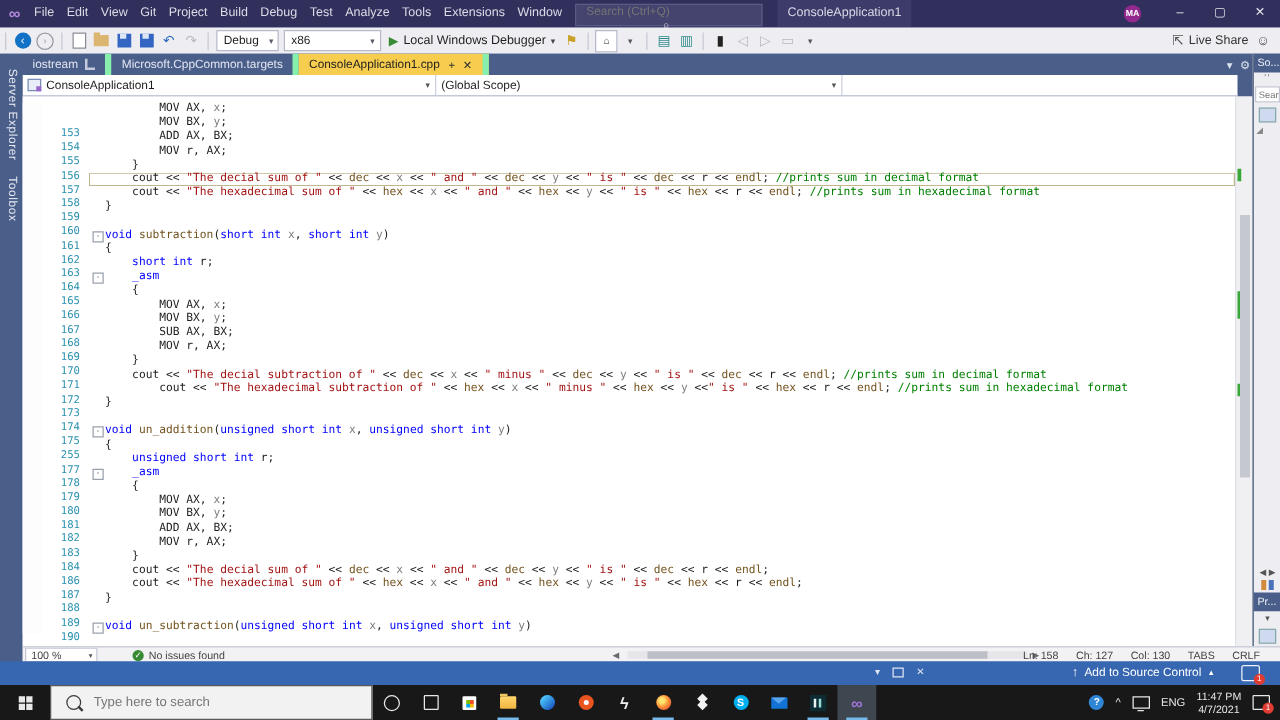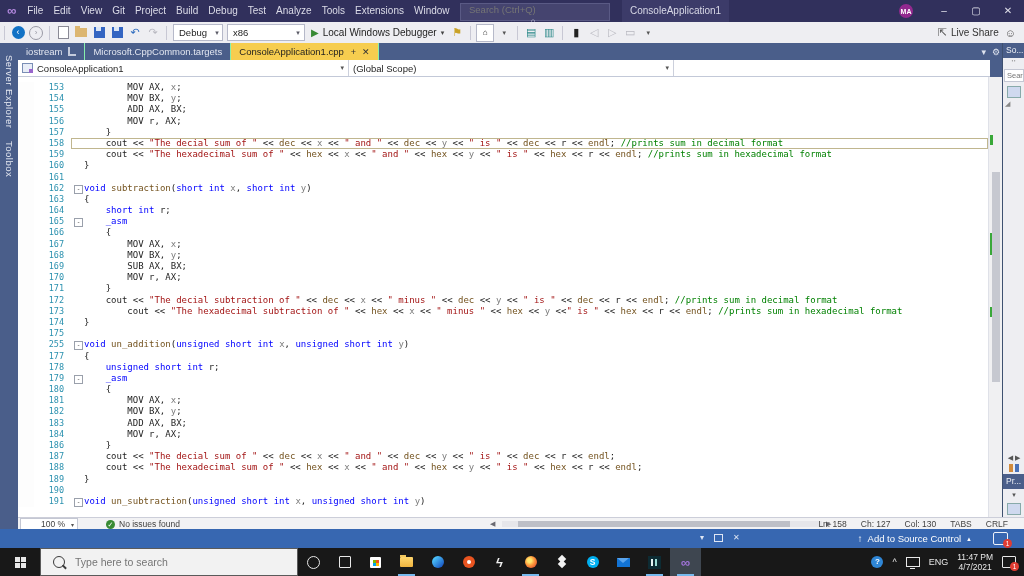--- a/index.html
+++ b/index.html
@@ -32,21 +32,21 @@
   .combo .ca{width:12px;color:#5a5a66;font-size:7px;text-align:center;}
   .runbtn{display:flex;align-items:center;margin:0 4px;}
   .runbtn .play{color:#388a34;font-size:10px;margin-right:4px;}
   .runbtn .ra{font-size:7px;color:#444;margin-left:4px;}
   .dis{color:#b8b8c0;}
   .liveshare{margin-left:auto;display:flex;align-items:center;margin-right:6px;color:#333;}
   .liveshare .ls-ic{font-size:11px;margin-right:4px;color:#555;}
   .smiley{font-size:11px;color:#555;margin-right:8px;}
   
   .tabstrip{position:absolute;left:18px;top:43px;width:1006px;height:17px;background:#4a5e8a;display:flex;font-size:9.5px;}
-  .tab{display:flex;align-items:center;padding:0 8px;color:#e2e6f0;border-right:1px solid #86efac;cursor:default;}
+  .tab{display:flex;align-items:center;padding:0 8px;color:#e2e6f0;border-right:5px solid #86efac;cursor:default;}
   .tab .pin-icon{margin-left:6px;width:6px;height:7px;border-left:2px solid #c4cbdc;border-bottom:2px solid #c4cbdc;}
   .tab.active{background:#f6cd4f;color:#1e1e1e;}
   .tab.active .tab-plus{margin-left:7px;font-size:9px;color:#333;}
   .tab.active .tab-close{margin-left:6px;font-size:9px;color:#333;}
   .strip-right{position:absolute;right:24px;top:43px;height:17px;display:flex;align-items:center;color:#dfe4ef;font-size:9px;gap:6px;}
   
   .navbar{position:absolute;left:18px;top:60px;width:972px;height:16px;background:#fff;border-bottom:1px solid #c3c9d8;display:flex;font-size:9.5px;color:#1e1e1e;}
   .nav-combo{display:flex;align-items:center;border-right:1px solid #ccd0dc;padding:0 4px;}
   .nav-combo .arrow{margin-left:auto;font-size:7px;color:#555;padding-left:6px;}
   .nc1{width:322px;}.nc2{width:316px;}.nc3{flex:1;}
@@ -54,35 +54,35 @@
   .proj-ic::after{content:"";position:absolute;right:-1px;bottom:-1px;width:4px;height:4px;background:#9966cc;}
   .meth-ic{width:8px;height:8px;background:#9966cc;margin-right:4px;transform:rotate(10deg);}
   .splitbtn{position:absolute;right:0;top:60px;width:18px;height:16px;background:#eeeef2;border-bottom:1px solid #c3c9d8;color:#444;font-size:9px;text-align:center;line-height:16px;}
   
   .side-left{position:absolute;left:0;top:43px;width:18px;height:486px;background:#4a5e8a;}
   .vtab{writing-mode:vertical-rl;color:#e6e9f2;font-size:9.5px;margin:12px 0 0 4px;letter-spacing:.5px;}
   
   .editor{position:absolute;left:18px;top:77px;width:970px;height:440px;background:#fff;overflow:hidden;padding-top:5px;box-sizing:border-box;}
   .line{display:flex;height:11.2px;align-items:stretch;}
   .bp{width:16px;background:#fdfdfd;}
-  .ln{width:30px;text-align:right;padding-right:7px;color:#2b91af;font:8.5px/11.2px "DejaVu Sans Mono",monospace;}
+  .ln{width:30px;text-align:right;padding-right:7px;color:#2b91af;font:8.5px/11.2px "DejaVu Sans Mono",monospace;margin-top:20px;}
   .lbody{display:flex;flex:1;}
   .line.active .lbody{box-shadow:inset 0 0 0 1px #c0b68f;}
   .foldcol{width:13px;position:relative;}
   .foldbox{position:absolute;left:3px;top:2px;width:7px;height:7px;border:1px solid #9aa0ab;background:#fff;color:#333;font:6px/5px "DejaVu Sans Mono",monospace;text-align:center;}
   .code{margin:0;font:9px/11.2px "DejaVu Sans Mono",monospace;tab-size:4;-moz-tab-size:4;white-space:pre;color:#1e1e1e;}
   .tk-k{color:#0000ff}.tk-p{color:#1e1e1e}.tk-s{color:#a31515}.tk-c{color:#008000}.tk-f{color:#74531f}.tk-g{color:#7d7d7d}
   
   .ed-vscroll{position:absolute;left:988px;top:77px;width:14px;height:440px;background:#f0f0f2;border-left:1px solid #dfe1e8;}
   .ed-vthumb{position:absolute;left:3px;top:95px;width:8px;height:210px;background:#c6c8d0;}
   .gmark{position:absolute;left:1px;width:3px;background:#39a839;}
   
   .edbar{position:absolute;left:18px;top:517px;width:1006px;height:12px;background:#f2f2f4;border-top:1px solid #ccced9;font-size:8.5px;color:#424242;display:flex;align-items:center;}
   .zoombox{width:56px;height:10px;background:#fff;border:1px solid #c4c7d3;display:flex;align-items:center;margin-left:2px;}
-  .zoombox .zv{flex:1;padding-left:4px;margin-left:16px;}
+  .zoombox .zv{flex:1;padding-left:4px;}
   .zoombox .za{font-size:6px;padding-right:3px;color:#555;}
   .issues{display:flex;align-items:center;margin-left:28px;}
   .chk{width:9px;height:9px;border-radius:50%;background:#388a34;color:#fff;font-size:7px;line-height:9px;text-align:center;margin-right:4px;}
   .hs-left{position:absolute;left:472px;font-size:7px;color:#6a6a72;}
   .hs-track{position:absolute;left:484px;top:3px;width:320px;height:6px;background:#e6e6ea;}
   .hs-thumb{position:absolute;left:16px;top:0;width:272px;height:6px;background:#bdbfc7;}
   .hs-right{position:absolute;left:808px;font-size:7px;color:#6a6a72;}
   .caretinfo{position:absolute;right:16px;display:flex;gap:14px;}
   
   .rpanel{position:absolute;left:1002px;top:43px;width:22px;height:474px;background:#eeeef2;border-left:1px solid #3e5070;display:flex;flex-direction:column;font-size:8.5px;color:#333;}

